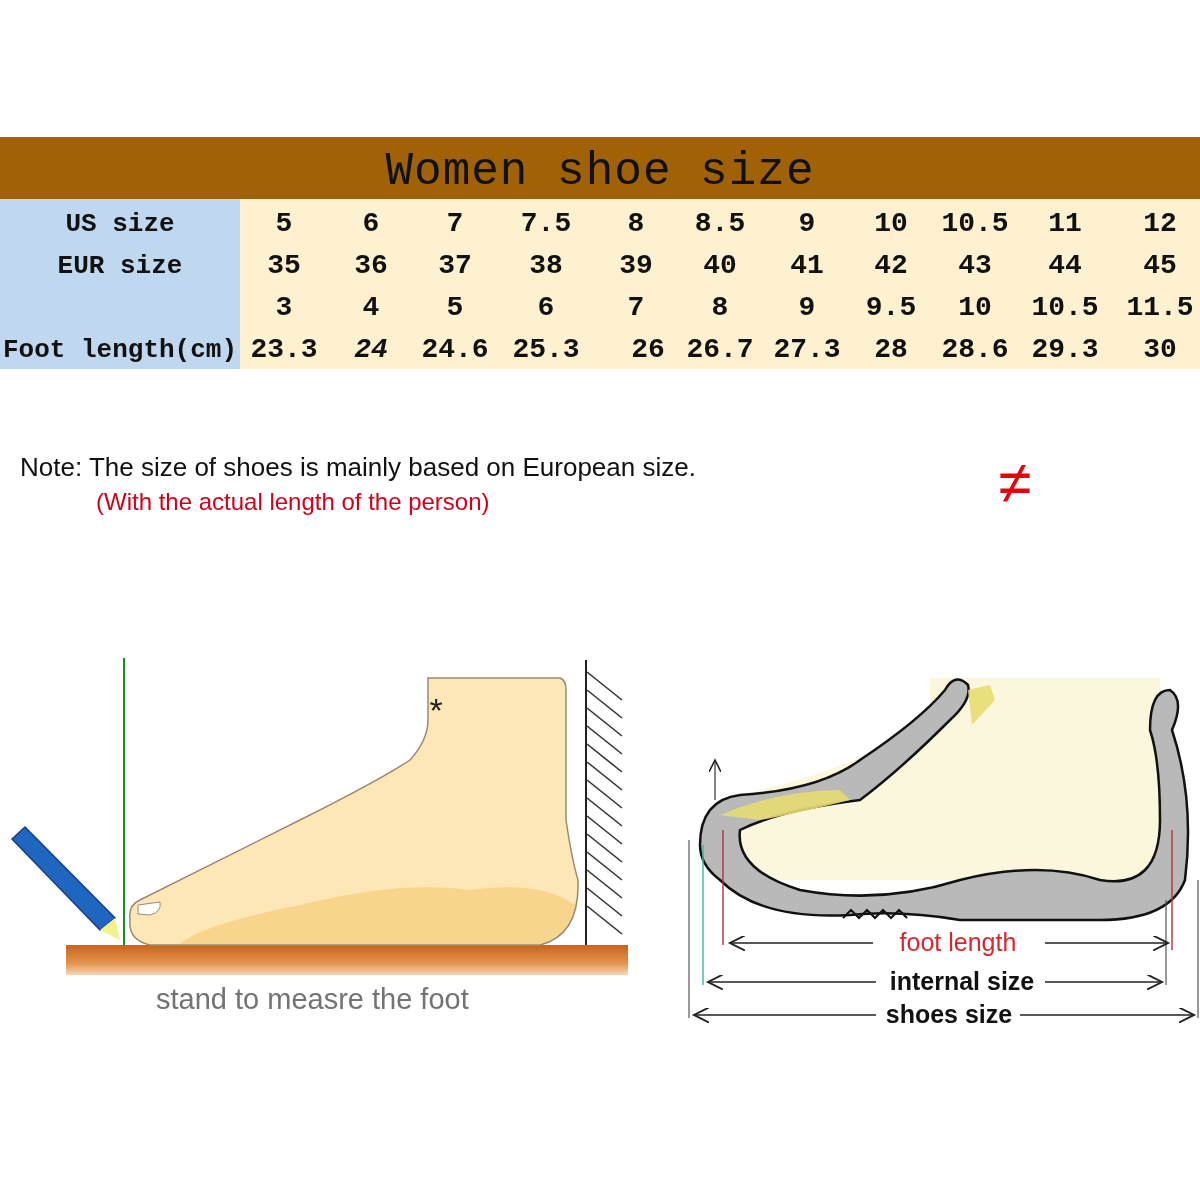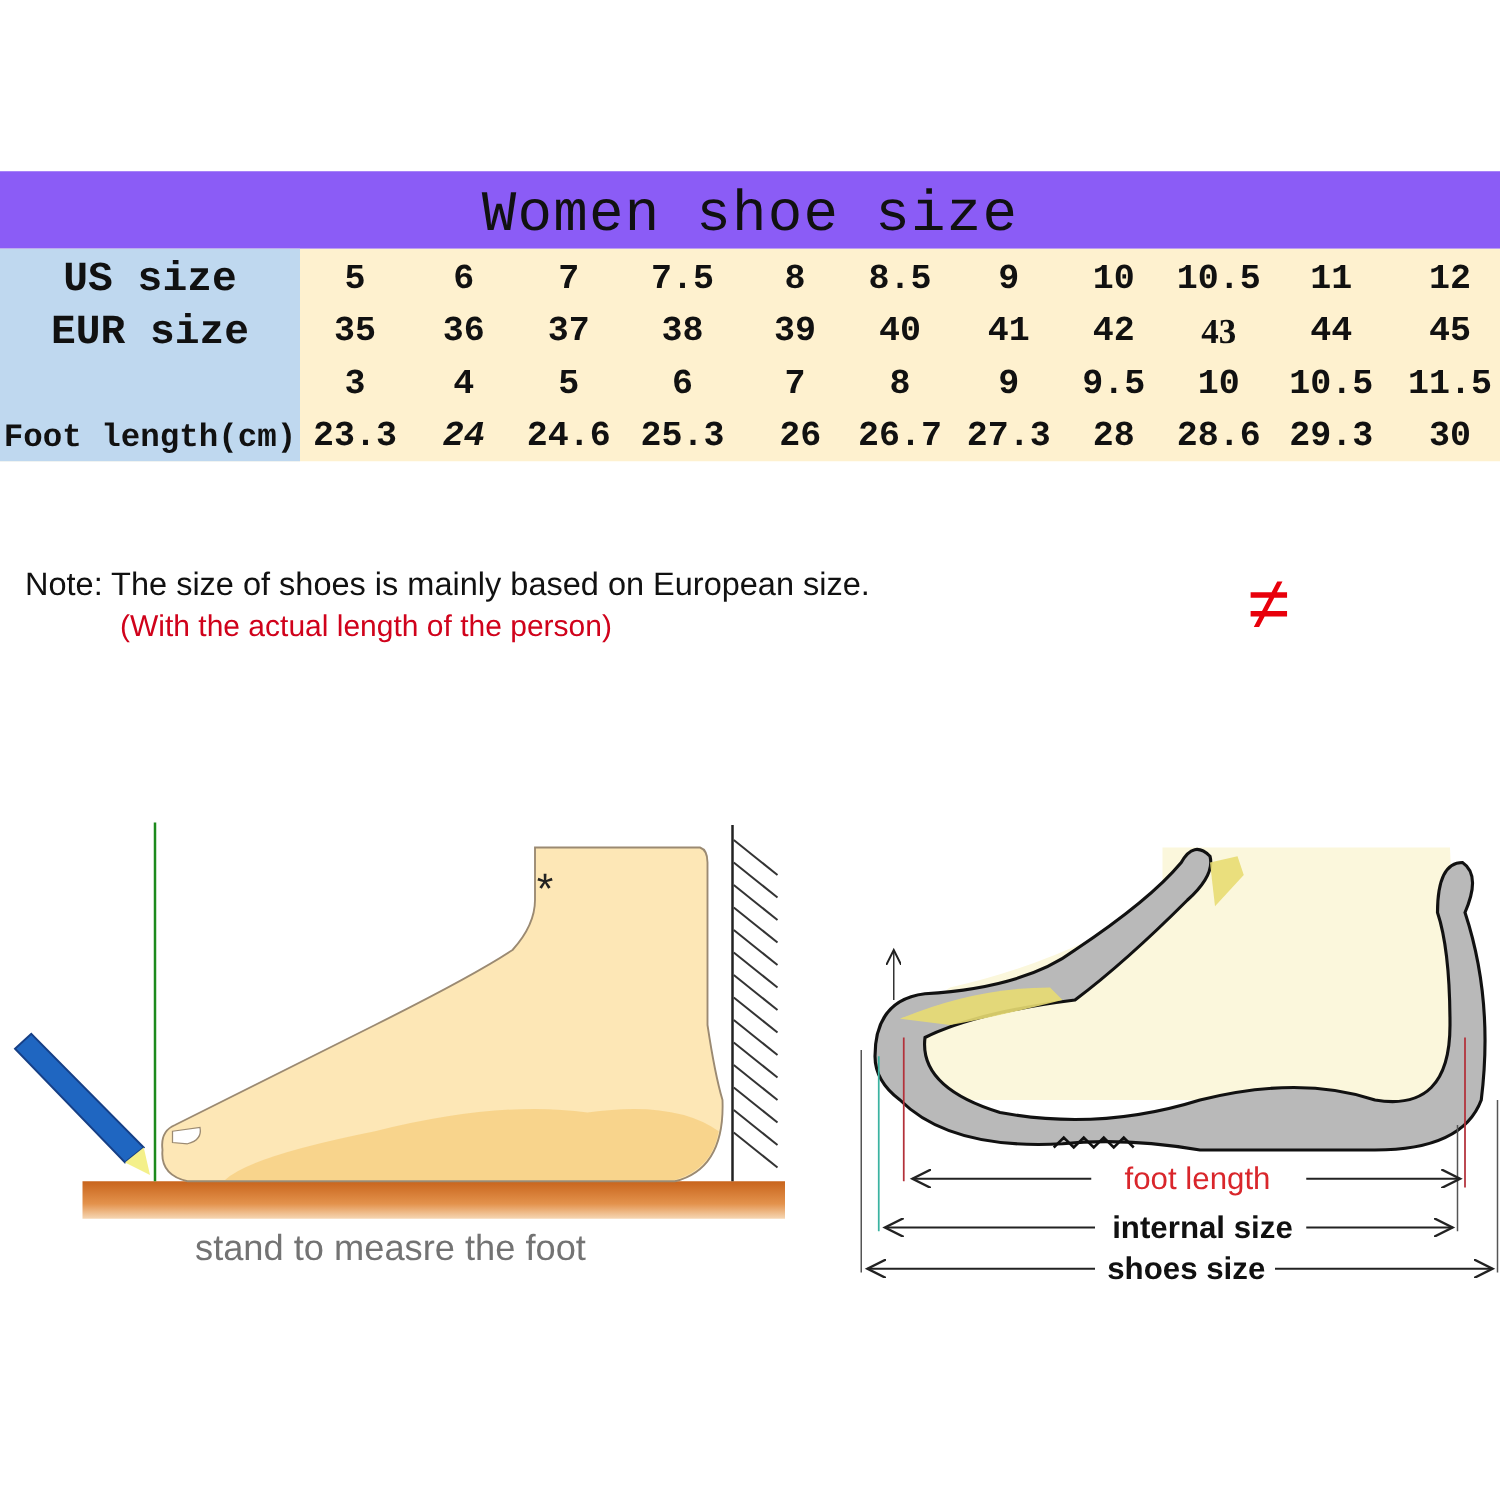--- a/index.html
+++ b/index.html
@@ -1,25 +1,25 @@
 <!DOCTYPE html>
 <html><head>
 <meta charset="utf-8">
 <style>
   html,body{margin:0;padding:0;background:#ffffff;}
   body{width:1200px;height:1200px;position:relative;overflow:hidden;font-family:"Liberation Sans",sans-serif;}
   .size-table{position:absolute;left:0;top:137px;width:1200px;}
-  .table-title{height:62px;background:#8b5cf6;display:flex;align-items:center;justify-content:center;
+  .table-title{height:62px;background:#a16207;display:flex;align-items:center;justify-content:center;
     font-family:"Liberation Mono",monospace;font-size:46px;color:#111;letter-spacing:1px;}
   .table-title span{position:relative;left:0px;top:4px;}
   .table-body{position:relative;height:170px;background:#fef1cf;}
   .label-col{position:absolute;left:0;top:0;width:240px;height:170px;background:#bfd8ef;}
   .row{position:absolute;left:0;width:1200px;height:42px;}
   .row-label{position:absolute;left:0;width:240px;text-align:center;font-family:"Liberation Mono",monospace;font-weight:bold;
-    font-size:33px;color:#111;line-height:42px;white-space:nowrap;}
+    font-size:26px;color:#111;line-height:42px;white-space:nowrap;}
   .cell{position:absolute;width:90px;margin-left:-45px;text-align:center;font-family:"Liberation Mono",monospace;font-weight:bold;
     font-size:28px;color:#111;line-height:42px;white-space:nowrap;}
   .note{position:absolute;left:20px;top:452px;font-size:26px;color:#111;}
   .note-sub{position:absolute;left:96px;top:488px;font-size:24px;color:#d0021b;}
   .foot-vs{position:absolute;left:840px;top:452px;width:350px;text-align:center;color:#e8000b;font-weight:bold;font-style:italic;}
   .foot-vs .l1{font-size:31px;letter-spacing:1px;}
   .foot-vs .ne{font-size:60px;line-height:62px;font-style:normal;font-weight:normal;}
   .foot-vs .l2{font-size:31px;letter-spacing:1px;margin-top:-6px;}
   .caption-left{position:absolute;left:156px;top:983px;font-size:29px;color:#737373;}
   svg text{font-family:"Liberation Sans",sans-serif;}
@@ -51,21 +51,21 @@
         <div class="row" style="top: 46px;">
           <div class="row-label">EUR size</div>
           <div class="cell" style="left: 284px;">35</div>
           <div class="cell" style="left: 371px;">36</div>
           <div class="cell" style="left: 455px;">37</div>
           <div class="cell" style="left: 546px;">38</div>
           <div class="cell" style="left: 636px;">39</div>
           <div class="cell" style="left: 720px;">40</div>
           <div class="cell" style="left: 807px;">41</div>
           <div class="cell" style="left: 891px;">42</div>
-          <div class="cell" style="left: 975px; font-family: Liberation Serif, serif;">43</div>
+          <div class="cell" style="left: 975px;">43</div>
           <div class="cell" style="left: 1065px;">44</div>
           <div class="cell" style="left: 1160px;">45</div>
         </div>
         <div class="row" style="top: 88px;">
           <div class="cell" style="left: 284px;">3</div>
           <div class="cell" style="left: 371px;">4</div>
           <div class="cell" style="left: 455px;">5</div>
           <div class="cell" style="left: 546px;">6</div>
           <div class="cell" style="left: 636px;">7</div>
           <div class="cell" style="left: 720px;">8</div>
@@ -74,21 +74,21 @@
           <div class="cell" style="left: 975px;">10</div>
           <div class="cell" style="left: 1065px;">10.5</div>
           <div class="cell" style="left: 1160px;">11.5</div>
         </div>
         <div class="row" style="top: 130px;">
           <div class="row-label" style="font-size: 26px;">Foot length(cm)</div>
           <div class="cell" style="left: 284px;">23.3</div>
           <div class="cell" style="left: 371px; font-style: italic;">24</div>
           <div class="cell" style="left: 455px;">24.6</div>
           <div class="cell" style="left: 546px;">25.3</div>
-          <div class="cell" style="left: 612px; text-align: right;">26</div>
+          <div class="cell" style="left: 648px;">26</div>
           <div class="cell" style="left: 720px;">26.7</div>
           <div class="cell" style="left: 807px;">27.3</div>
           <div class="cell" style="left: 891px;">28</div>
           <div class="cell" style="left: 975px;">28.6</div>
           <div class="cell" style="left: 1065px;">29.3</div>
           <div class="cell" style="left: 1160px;">30</div>
         </div>
       </div>
   </div>
 </div>

